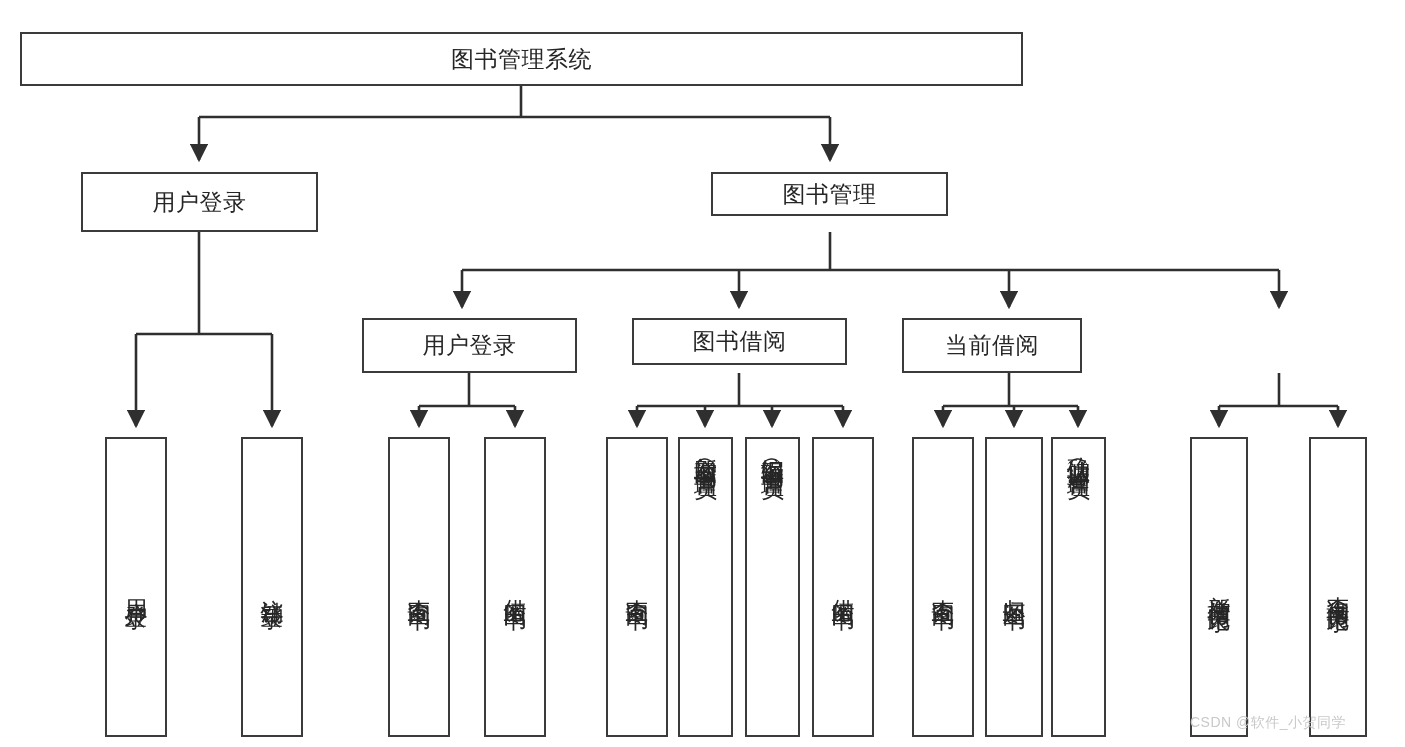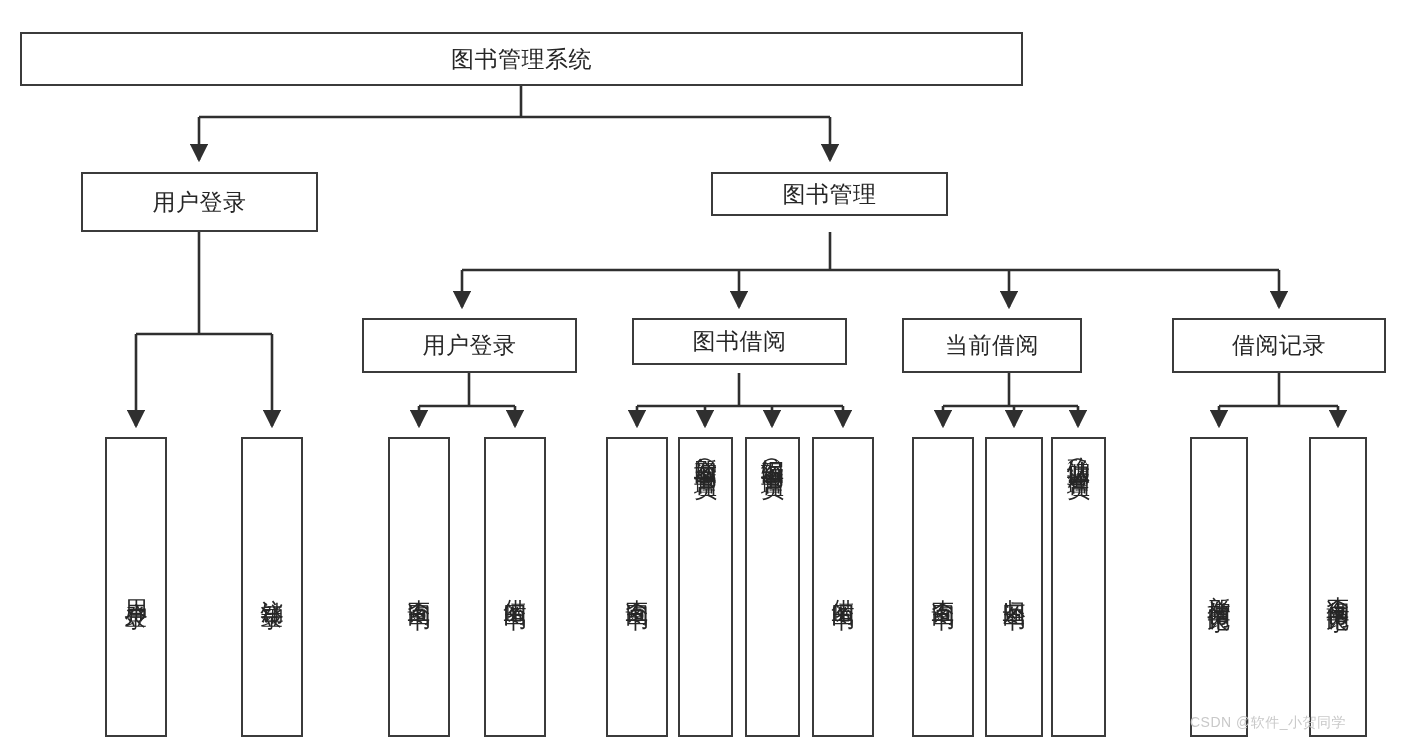--- a/index.html
+++ b/index.html
@@ -140,23 +140,20 @@
 
   <div class="node" style="left:362px; top:318px; width:215px; height:55px;">
     <span class="node-label">用户登录</span>
   </div>
   <div class="node" style="left:632px; top:318px; width:215px; height:47px;">
     <span class="node-label">图书借阅</span>
   </div>
   <div class="node" style="left:902px; top:318px; width:180px; height:55px;">
     <span class="node-label">当前借阅</span>
   </div>
-  <div class="node" style="left:1172px; top:318px; width:214px; height:55px;">
-    <span class="node-label">借阅记录</span>
-  </div>
 
   <div class="node leaf center-text" style="left:105px; top:437px; width:62px; height:300px;">
     <span class="node-label">用户登录</span>
   </div>
   <div class="node leaf center-text" style="left:241px; top:437px; width:62px; height:300px;">
     <span class="node-label">注销登录</span>
   </div>
 
   <div class="node leaf center-text" style="left:388px; top:437px; width:62px; height:300px;">
     <span class="node-label">查询图书</span>

